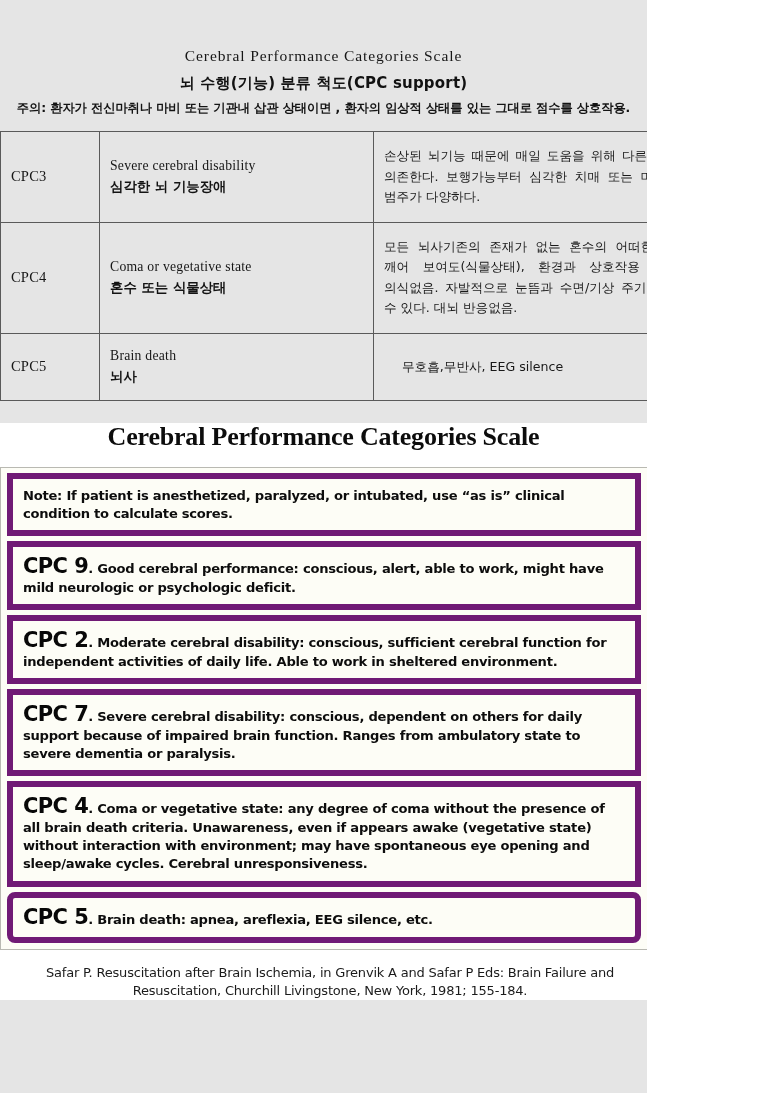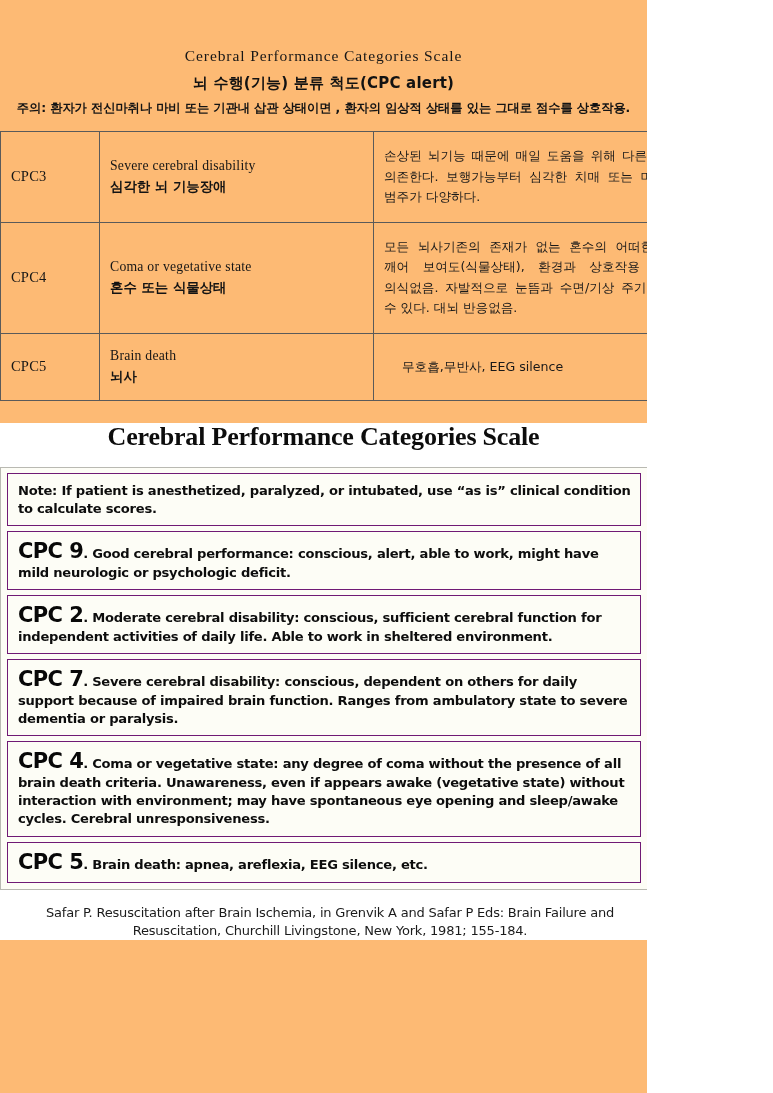--- a/index.html
+++ b/index.html
@@ -14,21 +14,21 @@
     color: #1a1a1a;
     -webkit-font-smoothing: antialiased;
   }
 
   .page {
     position: relative;
     width: 647px;
     height: 1093px;
     box-sizing: border-box;
     overflow: hidden;
-    background: #fdba74;
+    background: #e5e5e5;
   }
 
   
   .doc-header {
     padding-top: 46px;
     text-align: center;
   }
   .title-en {
     font-family: "Liberation Serif", "DejaVu Serif", serif;
     font-size: 15.5px;
@@ -146,27 +146,27 @@
   .cards-outer {
     margin: 16px auto 0 auto;
     width: 648px;
     box-sizing: border-box;
     border: 1px solid #b9b9b2;
     background: #fdfdf6;
     padding: 5px 6px 6px 6px;
     text-align: left;
   }
   .card {
-    border: 1px solid #701a75;
+    border: 6px solid #701a75;
     background: #fdfdf6;
     box-sizing: border-box;
     padding: 7px 9px 8px 10px;
     margin-bottom: 5px;
   }
-  .card:last-child { margin-bottom: 0; }
+  .card:last-child { margin-bottom: 0; border-radius: 8px; }
 
   .card-text {
     font-family: "DejaVu Sans", "Liberation Sans", sans-serif;
     font-weight: 700;
     font-size: 13.1px;
     color: #0d0d0d;
     line-height: 1.30;
     letter-spacing: -0.25px;
   }
   .cpc-label {
@@ -189,21 +189,21 @@
     letter-spacing: -0.2px;
   }
 </style>
 </head>
 <body>
 
 <div class="page">
 
   <div class="doc-header">
     <div class="title-en">Cerebral Performance Categories Scale</div>
-    <div class="title-ko">뇌 수행(기능) 분류 척도(CPC alert)</div>
+    <div class="title-ko">뇌 수행(기능) 분류 척도(CPC support)</div>
     <div class="note-ko">주의: 환자가 전신마취나 마비 또는 기관내 삽관 상태이면 , 환자의 임상적 상태를 있는 그대로 점수를 상호작용.</div>
   </div>
 
   <div class="cpc-table-wrap">
     <table class="cpc-table">
       <tbody>
         <tr class="r3">
           <td class="col-code">CPC3</td>
           <td class="col-term">
             <div class="term-en">Severe cerebral disability</div>

